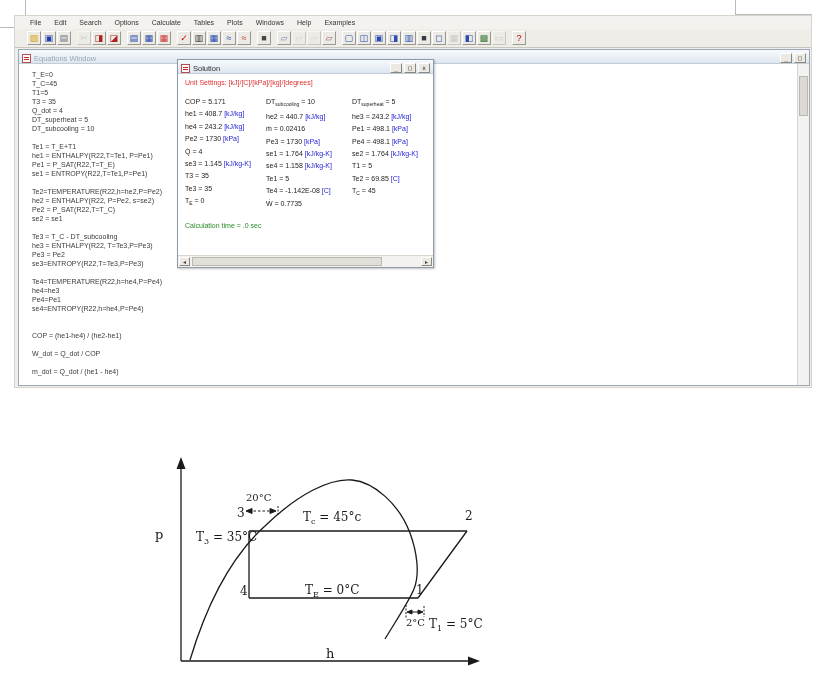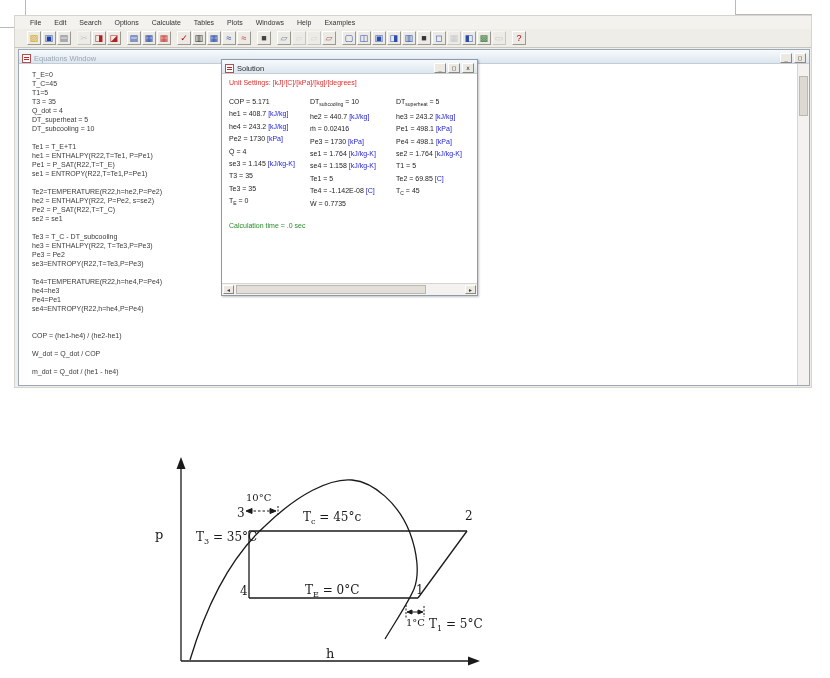--- a/index.html
+++ b/index.html
@@ -46,22 +46,22 @@
              font-family:"DejaVu Sans Mono", monospace; }
   #eq-content { position:absolute; left:0; top:14px; right:12px; bottom:0;
                 background:#fff; padding:6px 0 0 13px; overflow:hidden; cursor:text; }
   .eq-line { font-size:7px; line-height:9px; color:#3a3a3a; white-space:pre; }
   .vscroll { position:absolute; right:0; top:14px; width:12px; bottom:0;
              background:#f3f2f0; border-left:1px solid #d8d5cf; }
   .vscroll .thumb { position:absolute; left:1px; top:12px; width:9px; height:40px;
              background:#dcd9d3; border:1px solid #bbb8b1; }
 
   
-  #solwin { position:absolute; left:162px; top:43px; width:257px; height:237px;
-            background:#ffffff; border:1px solid #8d9aa9; box-shadow:1px 1px 2px rgba(0,0,0,.25);margin-left:44px; }
+  #solwin { position:absolute; left:162px; top:43px; width:257px; height:209px;
+            background:#ffffff; border:1px solid #8d9aa9; box-shadow:1px 1px 2px rgba(0,0,0,.25); }
   #solwin .wtitle { color:#2c2c2c; }
   #sol-content { position:absolute; left:0; top:14px; right:0; bottom:12px; background:#fff; overflow:hidden; }
   #unit-settings { position:absolute; left:7px; top:5px; font-size:7px; color:#e03030; }
   .sol-col { position:absolute; top:22px; }
   #sol-col-0 { left:7px; }  #sol-col-1 { left:88px; }  #sol-col-2 { left:174px; }
   .sol-row { font-size:7px; line-height:12.4px; color:#1c1c1c; white-space:nowrap; }
   .sol-row sub { font-size:5px; }
   .sol-unit { color:#2424d8; }
   #calc-time { position:absolute; left:7px; top:148px; font-size:7px; color:#2a8a2a; }
   .hscroll { position:absolute; left:0; right:0; bottom:0; height:12px;
@@ -285,20 +285,20 @@
   </svg>
 
   <div class="dlbl axis" style="left:15px; top:99px;">p</div>
   <div class="dlbl axis" style="left:186px; top:218px;">h</div>
 
   <div class="dlbl" style="left:325px; top:81px;">2</div>
   <div class="dlbl" style="left:97px;  top:78px;">3</div>
   <div class="dlbl" style="left:100px; top:156px;">4</div>
   <div class="dlbl" style="left:276px; top:155px;">1</div>
 
-  <div class="dlbl small" style="left:106px; top:64px;">10°C</div>
-  <div class="dlbl small" style="left:266px; top:189px;">1°C</div>
+  <div class="dlbl small" style="left:106px; top:64px;">20°C</div>
+  <div class="dlbl small" style="left:266px; top:189px;">2°C</div>
 
   <div class="dlbl" style="left:163px; top:82px;">T<sub>c</sub> = 45°c</div>
   <div class="dlbl" style="left:56px;  top:102px;">T<sub>3</sub> = 35°C</div>
   <div class="dlbl" style="left:165px; top:155px;">T<sub>E</sub> = 0°C</div>
   <div class="dlbl" style="left:289px; top:165px;margin-top:24px;">T<sub>1</sub> = 5°C</div>
 </div>
 
 </body></html>

